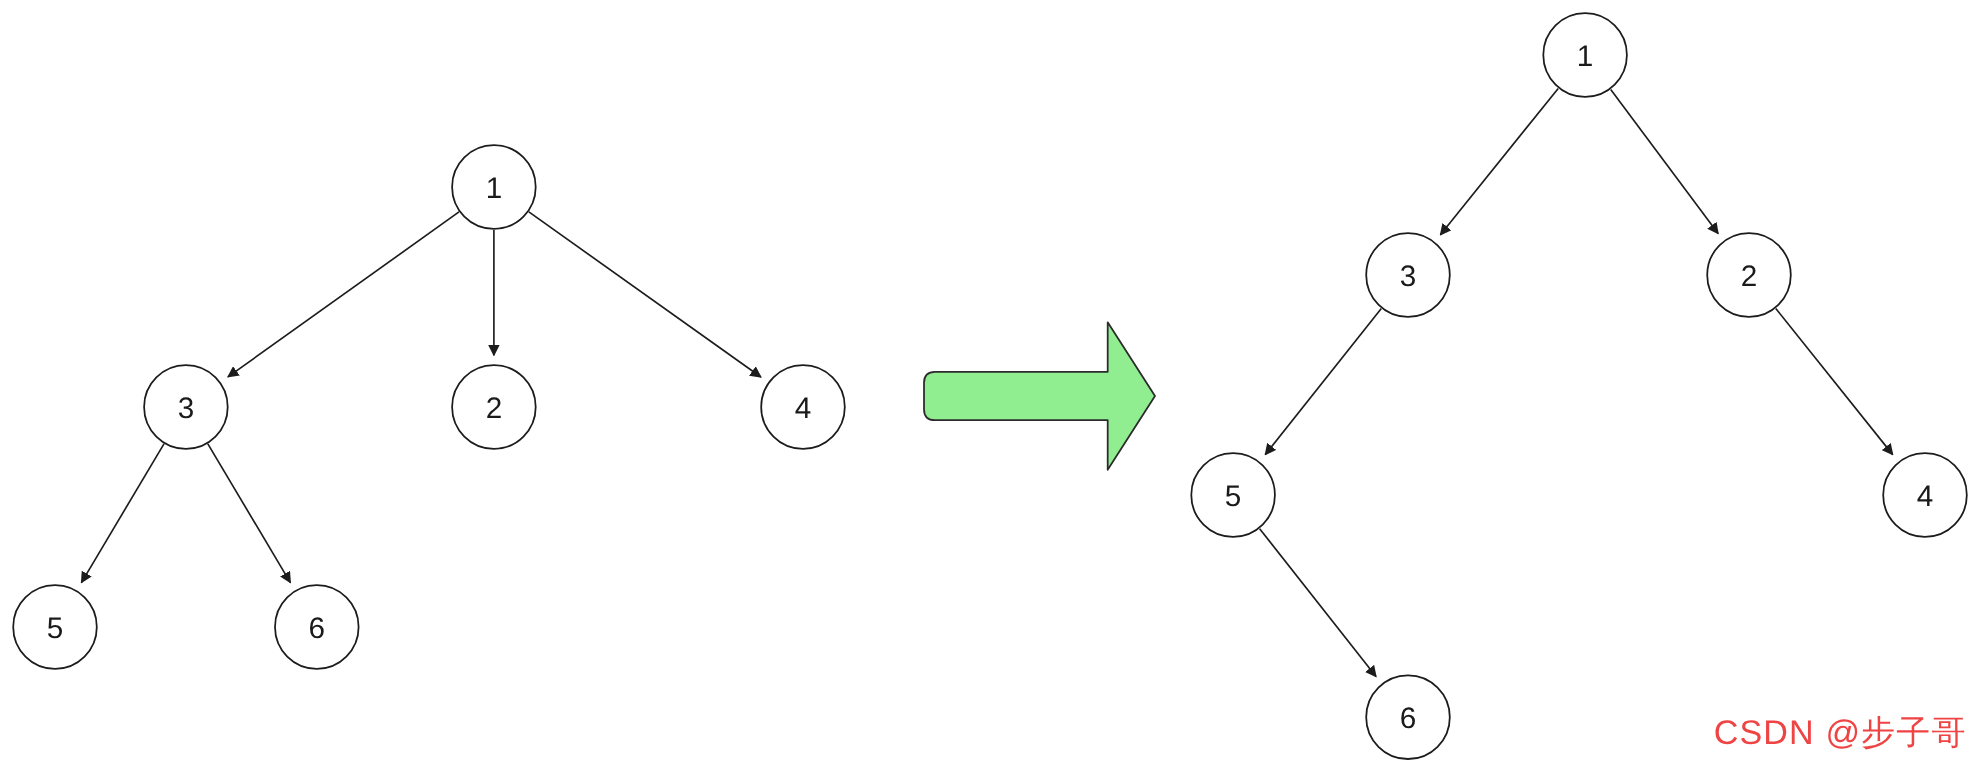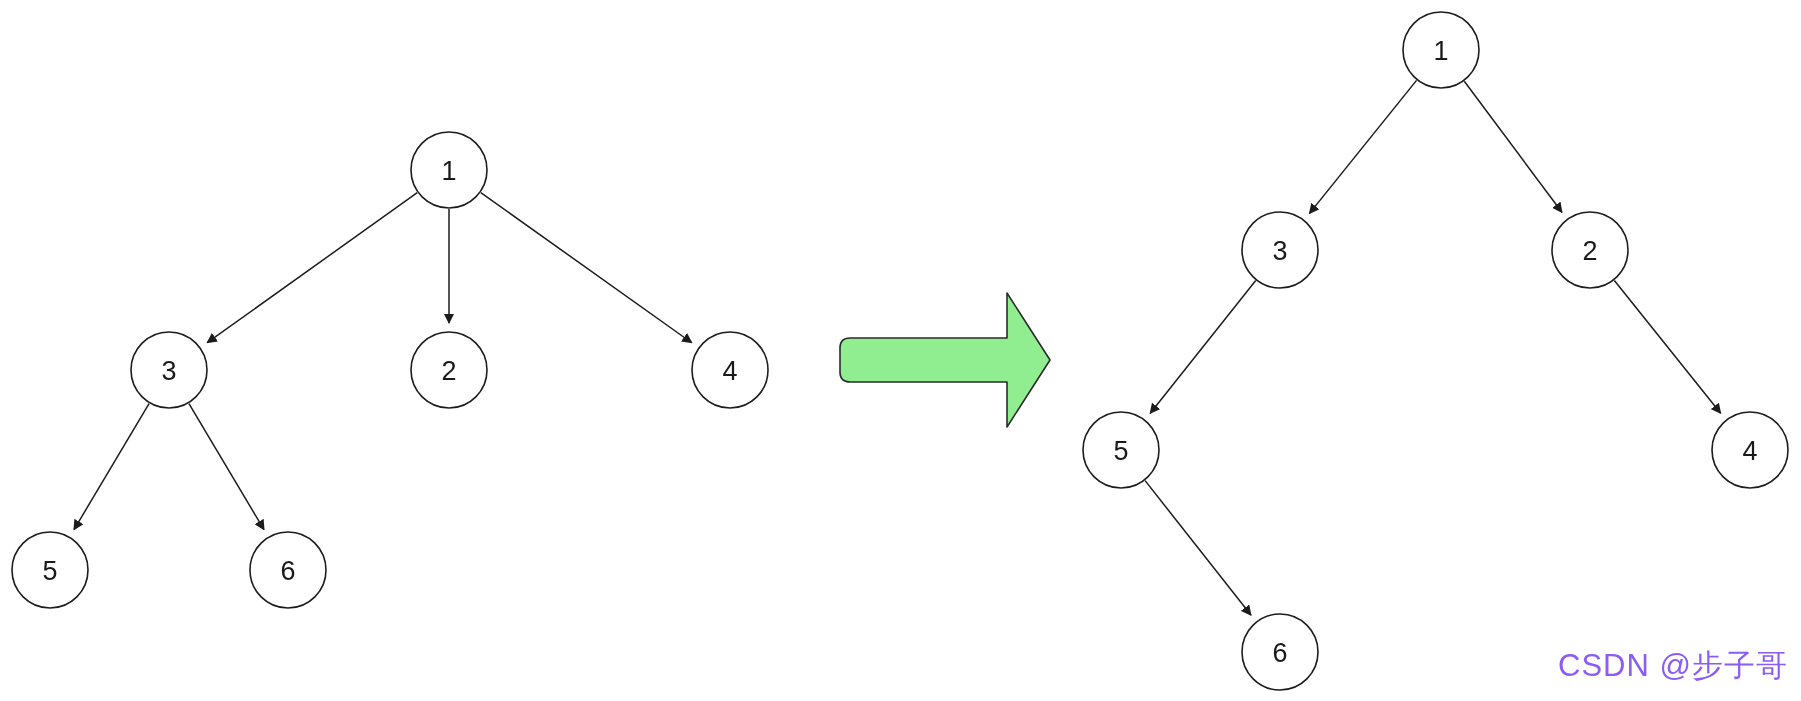--- a/index.html
+++ b/index.html
@@ -128,15 +128,15 @@
           </g>
           <g>
             <circle cx="1280" cy="652" r="38" class="node-circle" fill="#ffffff" stroke="#1c1c1c"></circle>
             <text x="1280" y="653" class="node-label">6</text>
           </g>
         </g>
     </g>
 
   </svg>
 
-  <div class="watermark" id="watermark" style="left: 1558px; top: 645px; color: #8b5cf6;">CSDN @步子哥</div>
+  <div class="watermark" id="watermark" style="left: 1558px; top: 645px; color: #ef4444;">CSDN @步子哥</div>
 
 </div>
 
 </body></html>

